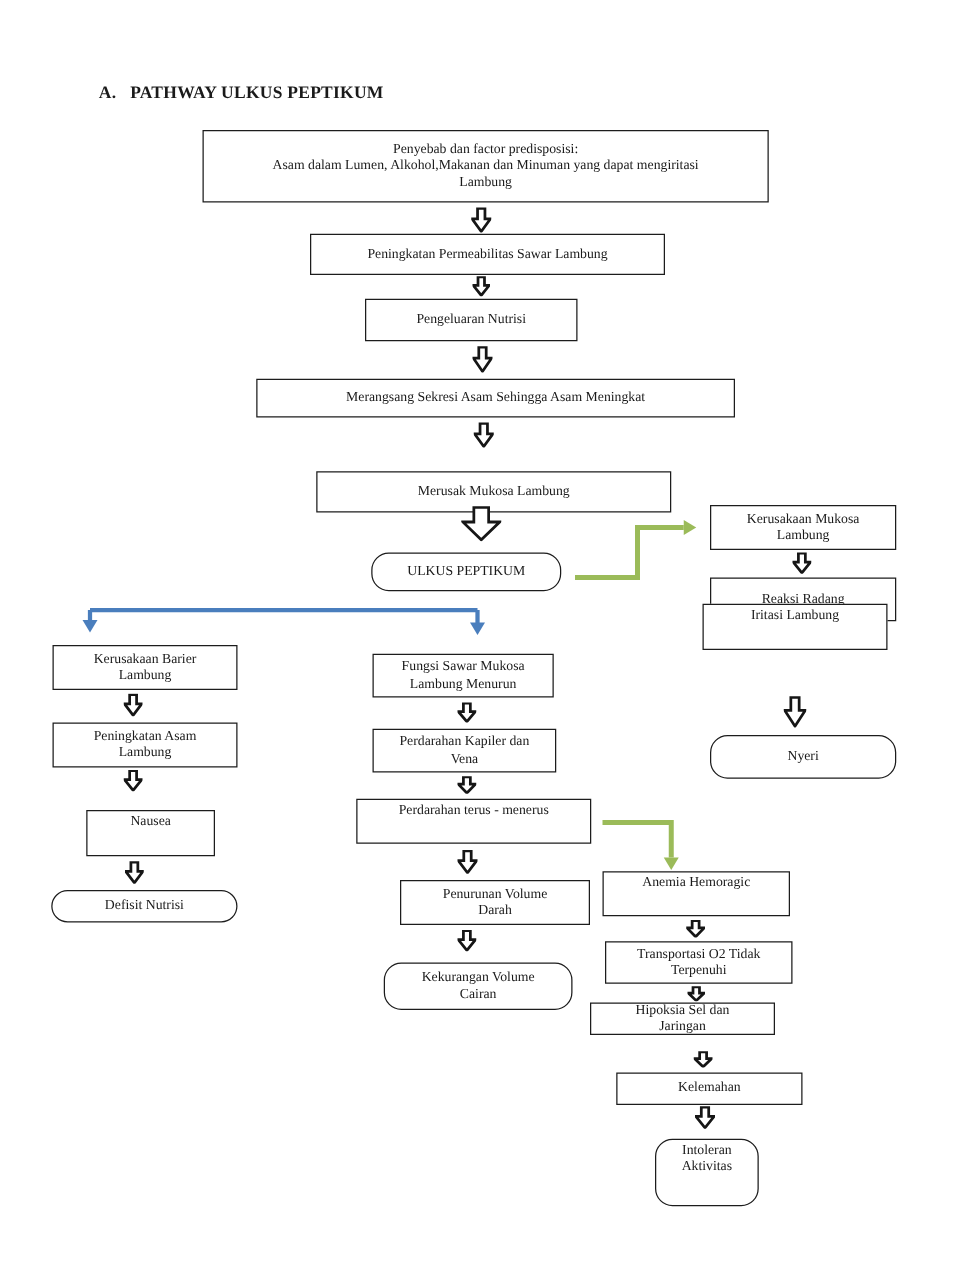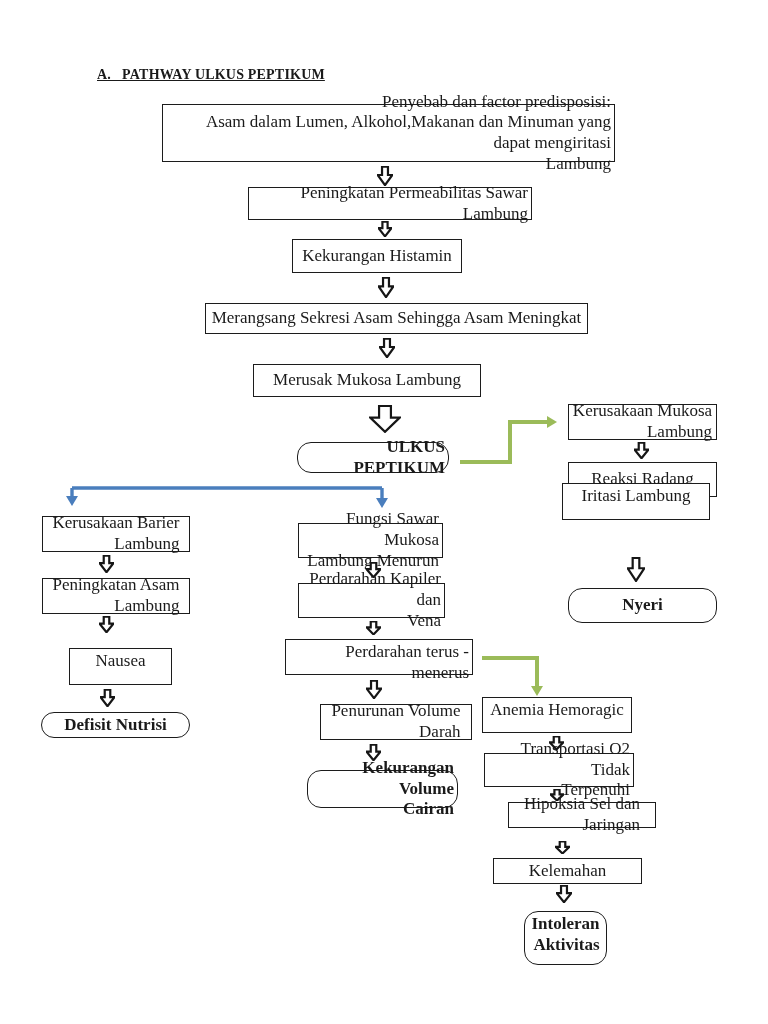--- a/index.html
+++ b/index.html
@@ -11,44 +11,43 @@
   html, body { margin: 0; padding: 0; }
   body {
     width: 768px; height: 1024px;
     background: #ffffff;
     font-family: "Liberation Serif", "DejaVu Serif", serif;
     position: relative;
     overflow: hidden;
   }
   .page-title {
     position: absolute;
-    left: 97px; top: 67px;
+    left: 79px; top: 67px;
     font-size: 14px;
     font-weight: 700;
     color: var(--text-color);
     white-space: pre;
     letter-spacing: 0.2px;
-    text-decoration: underline;
   }
   .node {
     position: absolute;
     box-sizing: border-box;
     border: 1.5px solid var(--box-border);
     background: #ffffff;
     display: flex;
     align-items: center;
     justify-content: center;
-    text-align: right;
-    font-size: 17px;
+    text-align: center;
+    font-size: 11px;
     line-height: 1.22;
     color: var(--text-color);
     white-space: pre-line;
     padding: 12px 3px;
   }
-  .node.bold { font-weight: 700; border-radius: 14px; }
+  .node.bold { font-weight: 400; border-radius: 14px; }
   .node.top { align-items: flex-start; padding-top: 2px; }
   .hollow-arrow { position: absolute; }
   .hollow-arrow svg { display: block; width: 100%; height: 100%; }
   .connector { position: absolute; }
   .connector svg { display: block; }
   .green-stroke { stroke: var(--connector-green); }
   .green-fill  { fill: var(--connector-green); }
   .blue-stroke { stroke: var(--connector-blue); }
   .blue-fill   { fill: var(--connector-blue); }
 </style>
@@ -66,35 +65,35 @@
     </svg>
   </div>
 
 <div class="node" style="left:248px;top:187px;width:284px;height:33px">Peningkatan Permeabilitas Sawar Lambung</div>
 <div class="hollow-arrow" style="left:378px;top:221px;width:14px;height:16px">
     <svg viewBox="0 0 20 24" preserveAspectRatio="none">
       <polygon points="6.3,0.8 13.7,0.8 13.7,10.8 19.2,10.8 10,23 0.8,10.8 6.3,10.8" fill="#ffffff" stroke="#161616" stroke-width="2.2" stroke-linejoin="miter" vector-effect="non-scaling-stroke"></polygon>
     </svg>
   </div>
 
-<div class="node" style="left:292px;top:239px;width:170px;height:34px">Kekurangan Histamin</div>
+<div class="node" style="left:292px;top:239px;width:170px;height:34px">Pengeluaran Nutrisi</div>
 <div class="hollow-arrow" style="left:378px;top:277px;width:16px;height:21px">
     <svg viewBox="0 0 20 24" preserveAspectRatio="none">
       <polygon points="6.3,0.8 13.7,0.8 13.7,10.8 19.2,10.8 10,23 0.8,10.8 6.3,10.8" fill="#ffffff" stroke="#161616" stroke-width="2.2" stroke-linejoin="miter" vector-effect="non-scaling-stroke"></polygon>
     </svg>
   </div>
 
 <div class="node" style="left:205px;top:303px;width:383px;height:31px">Merangsang Sekresi Asam Sehingga Asam Meningkat</div>
 <div class="hollow-arrow" style="left:379px;top:338px;width:16px;height:20px">
     <svg viewBox="0 0 20 24" preserveAspectRatio="none">
       <polygon points="6.3,0.8 13.7,0.8 13.7,10.8 19.2,10.8 10,23 0.8,10.8 6.3,10.8" fill="#ffffff" stroke="#161616" stroke-width="2.2" stroke-linejoin="miter" vector-effect="non-scaling-stroke"></polygon>
     </svg>
   </div>
 
-<div class="node" style="left:253px;top:364px;width:228px;height:33px">Merusak Mukosa Lambung</div>
+<div class="node" style="left:253px;top:377px;width:284px;height:33px">Merusak Mukosa Lambung</div>
 <div class="hollow-arrow" style="left:369px;top:405px;width:32px;height:28px">
     <svg viewBox="0 0 20 24" preserveAspectRatio="none">
       <polygon points="6.3,0.8 13.7,0.8 13.7,10.8 19.2,10.8 10,23 0.8,10.8 6.3,10.8" fill="#ffffff" stroke="#161616" stroke-width="2.2" stroke-linejoin="miter" vector-effect="non-scaling-stroke"></polygon>
     </svg>
   </div>
 
 <div class="node bold" style="left:297px;top:442px;width:152px;height:31px">ULKUS PEPTIKUM</div>
 
 <div class="connector" style="left:455px;top:414px;width:112px;height:56px">
   <svg viewBox="0 0 112 56" width="112" height="56">
@@ -211,21 +210,21 @@
   </div>
 
 <div class="node" style="left:484px;top:753px;width:150px;height:34px">Transportasi O2 Tidak
 Terpenuhi</div>
 <div class="hollow-arrow" style="left:550px;top:789px;width:14px;height:12px">
     <svg viewBox="0 0 20 24" preserveAspectRatio="none">
       <polygon points="6.3,0.8 13.7,0.8 13.7,10.8 19.2,10.8 10,23 0.8,10.8 6.3,10.8" fill="#ffffff" stroke="#161616" stroke-width="2.2" stroke-linejoin="miter" vector-effect="non-scaling-stroke"></polygon>
     </svg>
   </div>
 
-<div class="node" style="left:508px;top:802px;width:148px;height:20px">Hipoksia Sel dan
+<div class="node" style="left:472px;top:802px;width:148px;height:20px">Hipoksia Sel dan
 Jaringan</div>
 <div class="hollow-arrow" style="left:555px;top:841px;width:15px;height:13px">
     <svg viewBox="0 0 20 24" preserveAspectRatio="none">
       <polygon points="6.3,0.8 13.7,0.8 13.7,10.8 19.2,10.8 10,23 0.8,10.8 6.3,10.8" fill="#ffffff" stroke="#161616" stroke-width="2.2" stroke-linejoin="miter" vector-effect="non-scaling-stroke"></polygon>
     </svg>
   </div>
 
 <div class="node" style="left:493px;top:858px;width:149px;height:23px">Kelemahan</div>
 <div class="hollow-arrow" style="left:556px;top:885px;width:16px;height:18px">
     <svg viewBox="0 0 20 24" preserveAspectRatio="none">

